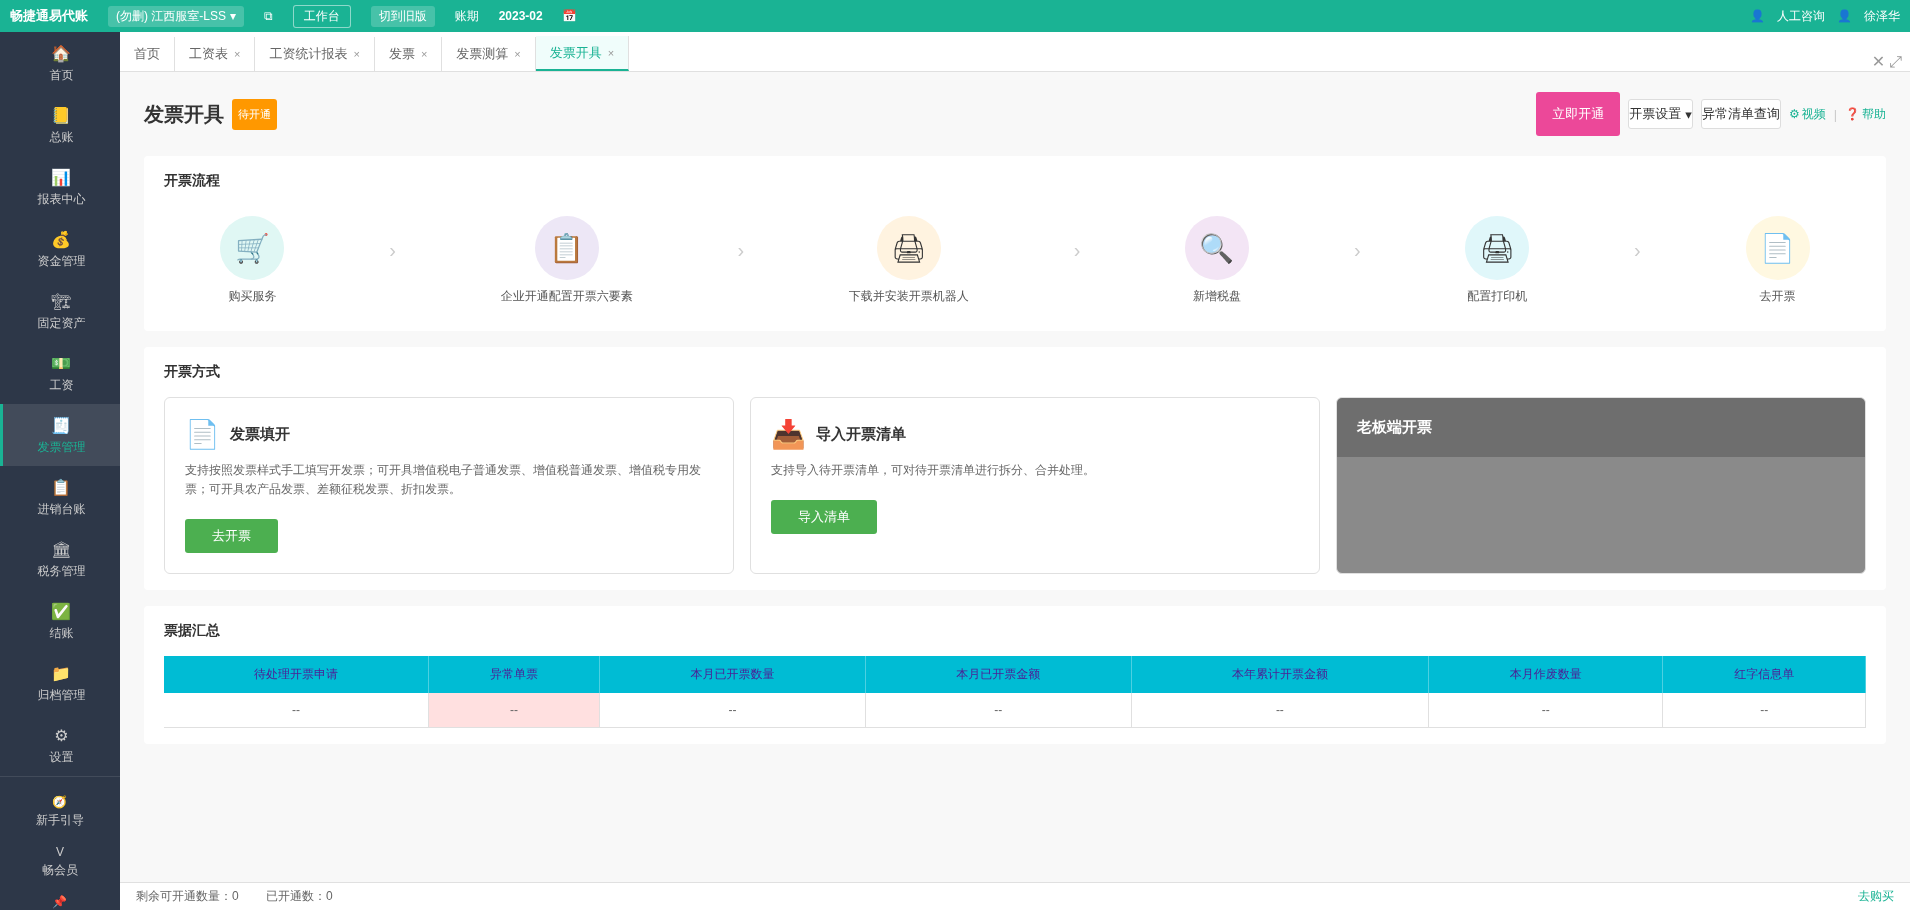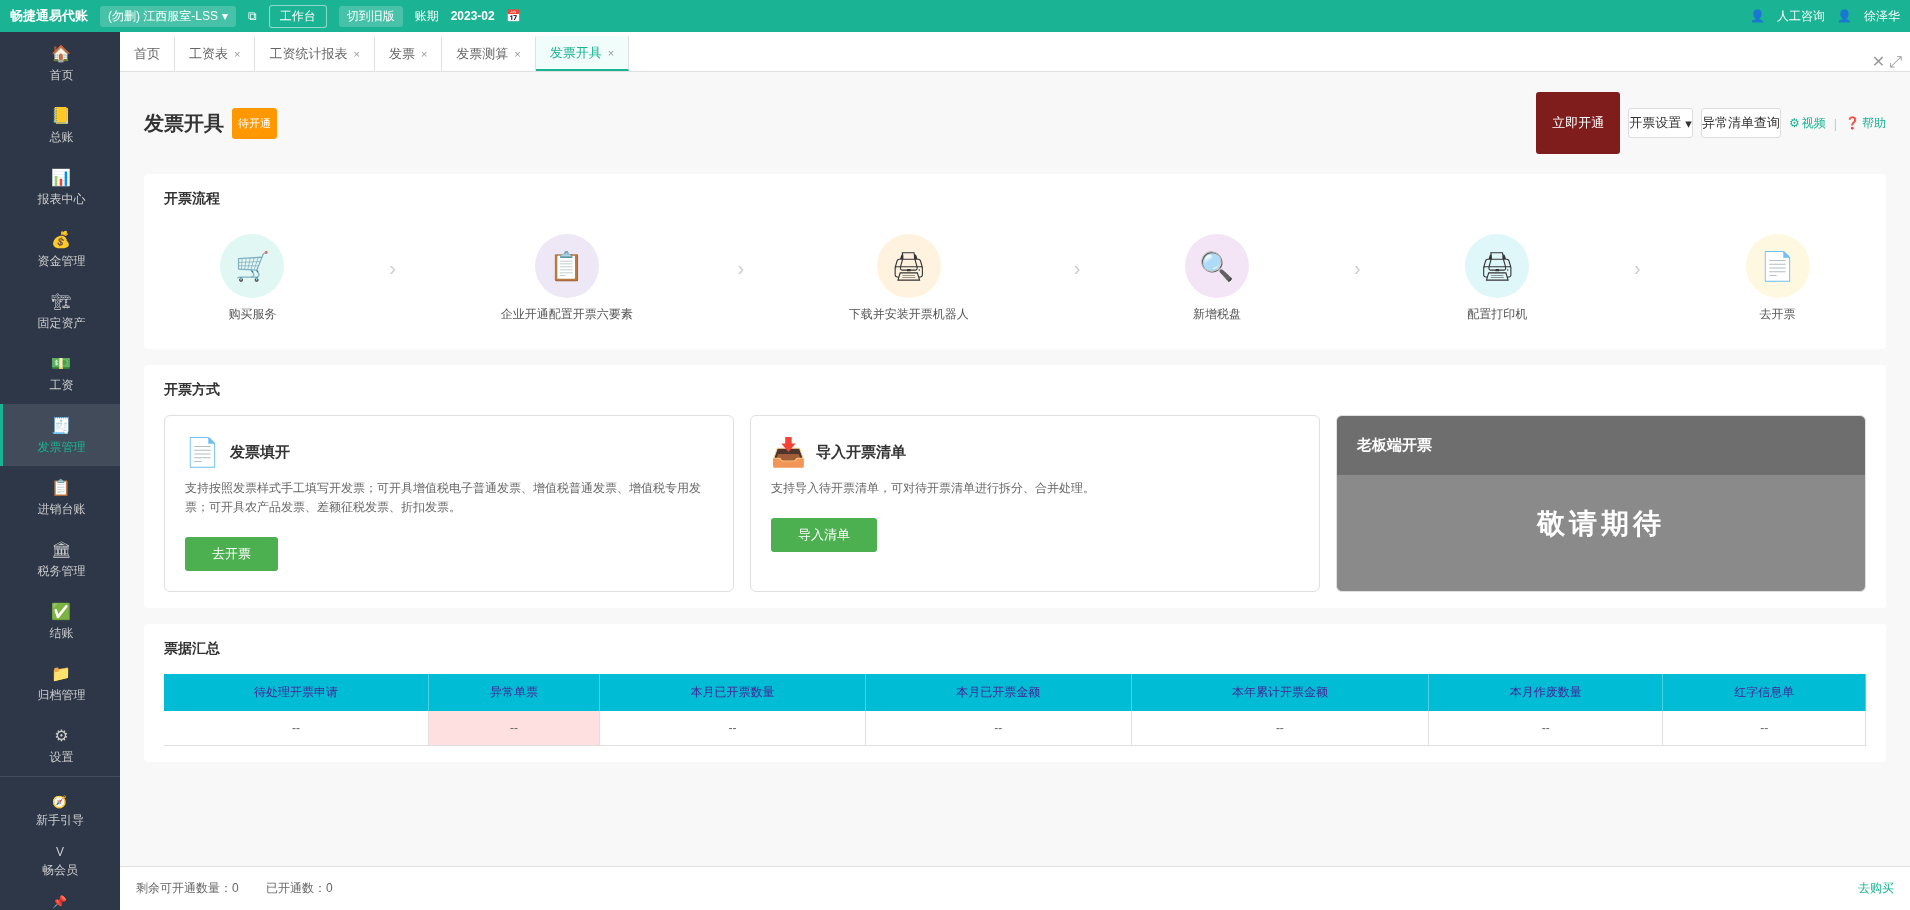--- a/index.html
+++ b/index.html
@@ -1,20 +1,20 @@
 <!DOCTYPE html>
 <html><head>
   <meta charset="utf-8">
   <style>
     * { box-sizing: border-box; margin: 0; padding: 0; }
     body { font-family: 'Microsoft YaHei', sans-serif; font-size: 13px; background: #f5f5f5; color: #333; display: flex; flex-direction: column; height: 910px; overflow: hidden; }
 
     
     .top-bar { height: 32px; background: #1ab394; display: flex; align-items: center; justify-content: space-between; padding: 0 10px; color: white; font-size: 12px; flex-shrink: 0; }
-    .top-bar-left { display: flex; align-items: center; gap: 12px; }
+    .top-bar-left { display: flex; align-items: center; gap: 20px; }
     .top-bar-logo { font-size: 13px; font-weight: bold; color: white; }
     .top-bar-company { background: rgba(255,255,255,0.2); border-radius: 3px; padding: 2px 8px; display: flex; align-items: center; gap: 4px; cursor: pointer; }
     .top-bar-company span { font-size: 12px; }
     .btn-workspace { background: #1ab394; border: 1px solid rgba(255,255,255,0.5); color: white; padding: 2px 10px; border-radius: 3px; cursor: pointer; font-size: 12px; }
     .btn-old-ver { background: rgba(255,255,255,0.2); border: none; color: white; padding: 2px 8px; border-radius: 3px; cursor: pointer; font-size: 12px; }
     .top-bar-right { display: flex; align-items: center; gap: 12px; font-size: 12px; }
     .top-bar-right span { cursor: pointer; }
 
     
     .main-layout { display: flex; flex: 1; overflow: hidden; }
@@ -39,21 +39,21 @@
 
     
     .page-content { flex: 1; overflow-y: auto; padding: 20px 24px; background: #f8f8f8; }
 
     
     .page-header { display: flex; align-items: center; justify-content: space-between; margin-bottom: 20px; }
     .page-title-area { display: flex; align-items: center; gap: 8px; }
     .page-title { font-size: 20px; font-weight: bold; color: #333; }
     .badge-pending { background: #ff9800; color: white; font-size: 11px; padding: 8px 6px; border-radius: 3px; }
     .page-header-actions { display: flex; align-items: center; gap: 8px; }
-    .btn-primary { background: #7f1d1d; color: white; border: none; padding: 22px 16px; border-radius: 3px; cursor: pointer; font-size: 13px; }
+    .btn-primary { background: #ec4899; color: white; border: none; padding: 13px 16px; border-radius: 3px; cursor: pointer; font-size: 13px; }
     .btn-outline { background: white; color: #333; border: 1px solid #ddd; padding: 5px 0; border-radius: 3px; cursor: pointer; font-size: 13px; display: flex; align-items: center; gap: 4px; }
     .btn-link-action { color: #1ab394; font-size: 12px; cursor: pointer; display: flex; align-items: center; gap: 2px; }
 
     
     .section { background: white; border-radius: 4px; padding: 16px 20px; margin-bottom: 16px; }
     .section-title { font-size: 14px; font-weight: bold; color: #333; margin-bottom: 16px; }
 
     
     .flow-steps { display: flex; align-items: center; justify-content: space-around; padding: 10px 0; }
     .flow-step { display: flex; flex-direction: column; align-items: center; gap: 8px; }
@@ -79,21 +79,21 @@
 
     
     .summary-table { width: 100%; border-collapse: collapse; }
     .summary-table thead tr { background: #00bcd4; color: #4c1d95; }
     .summary-table th { padding: 10px 8px; text-align: center; font-size: 12px; font-weight: normal; border-right: 1px solid rgba(255,255,255,0.3); }
     .summary-table td { padding: 10px 8px; text-align: center; font-size: 12px; color: #666; border-right: 1px solid #e0e0e0; border-bottom: 1px solid #e0e0e0; }
     .summary-table tr:nth-child(even) td { background: #fafafa; }
     .td-highlight { background: #ffe0e0 !important; }
 
     
-    .bottom-bar { height: 44px; background: white; border-top: 1px solid #e0e0e0; display: flex; align-items: center; justify-content: space-between; padding: 0 16px; font-size: 12px; color: #666; flex-shrink: 0; }
+    .bottom-bar { height: 28px; background: white; border-top: 1px solid #e0e0e0; display: flex; align-items: center; justify-content: space-between; padding: 0 16px; font-size: 12px; color: #666; flex-shrink: 0; }
     .bottom-bar-link { color: #1ab394; cursor: pointer; }
   </style>
 </head>
 <body>
 
 <div class="top-bar">
   <div class="top-bar-left">
     <span class="top-bar-logo">畅捷通易代账</span>
     <div class="top-bar-company">
       <span>(勿删) 江西服室-LSS</span>
@@ -299,23 +299,20 @@
               <span class="method-card-title">导入开票清单</span>
             </div>
             <div class="method-card-desc">支持导入待开票清单，可对待开票清单进行拆分、合并处理。</div>
             <button class="method-card-btn">导入清单</button>
           </div>
 
           <div class="method-card-special">
             <div style="padding:20px;background:rgba(0,0,0,0.2);">
               <span style="color:white;font-size:15px;font-weight:bold;">老板端开票</span>
             </div>
-            <div style="display:flex;align-items:center;justify-content:center;padding:30px 0;">
-              <span style="color:white;font-size:28px;font-weight:bold;letter-spacing:4px;">敬请期待</span>
-            </div>
           </div>
 
         </div>
       </div>
 
       <div class="section">
         <div class="section-title">票据汇总</div>
         <table class="summary-table">
           <thead id="summary-thead">
               <tr>

